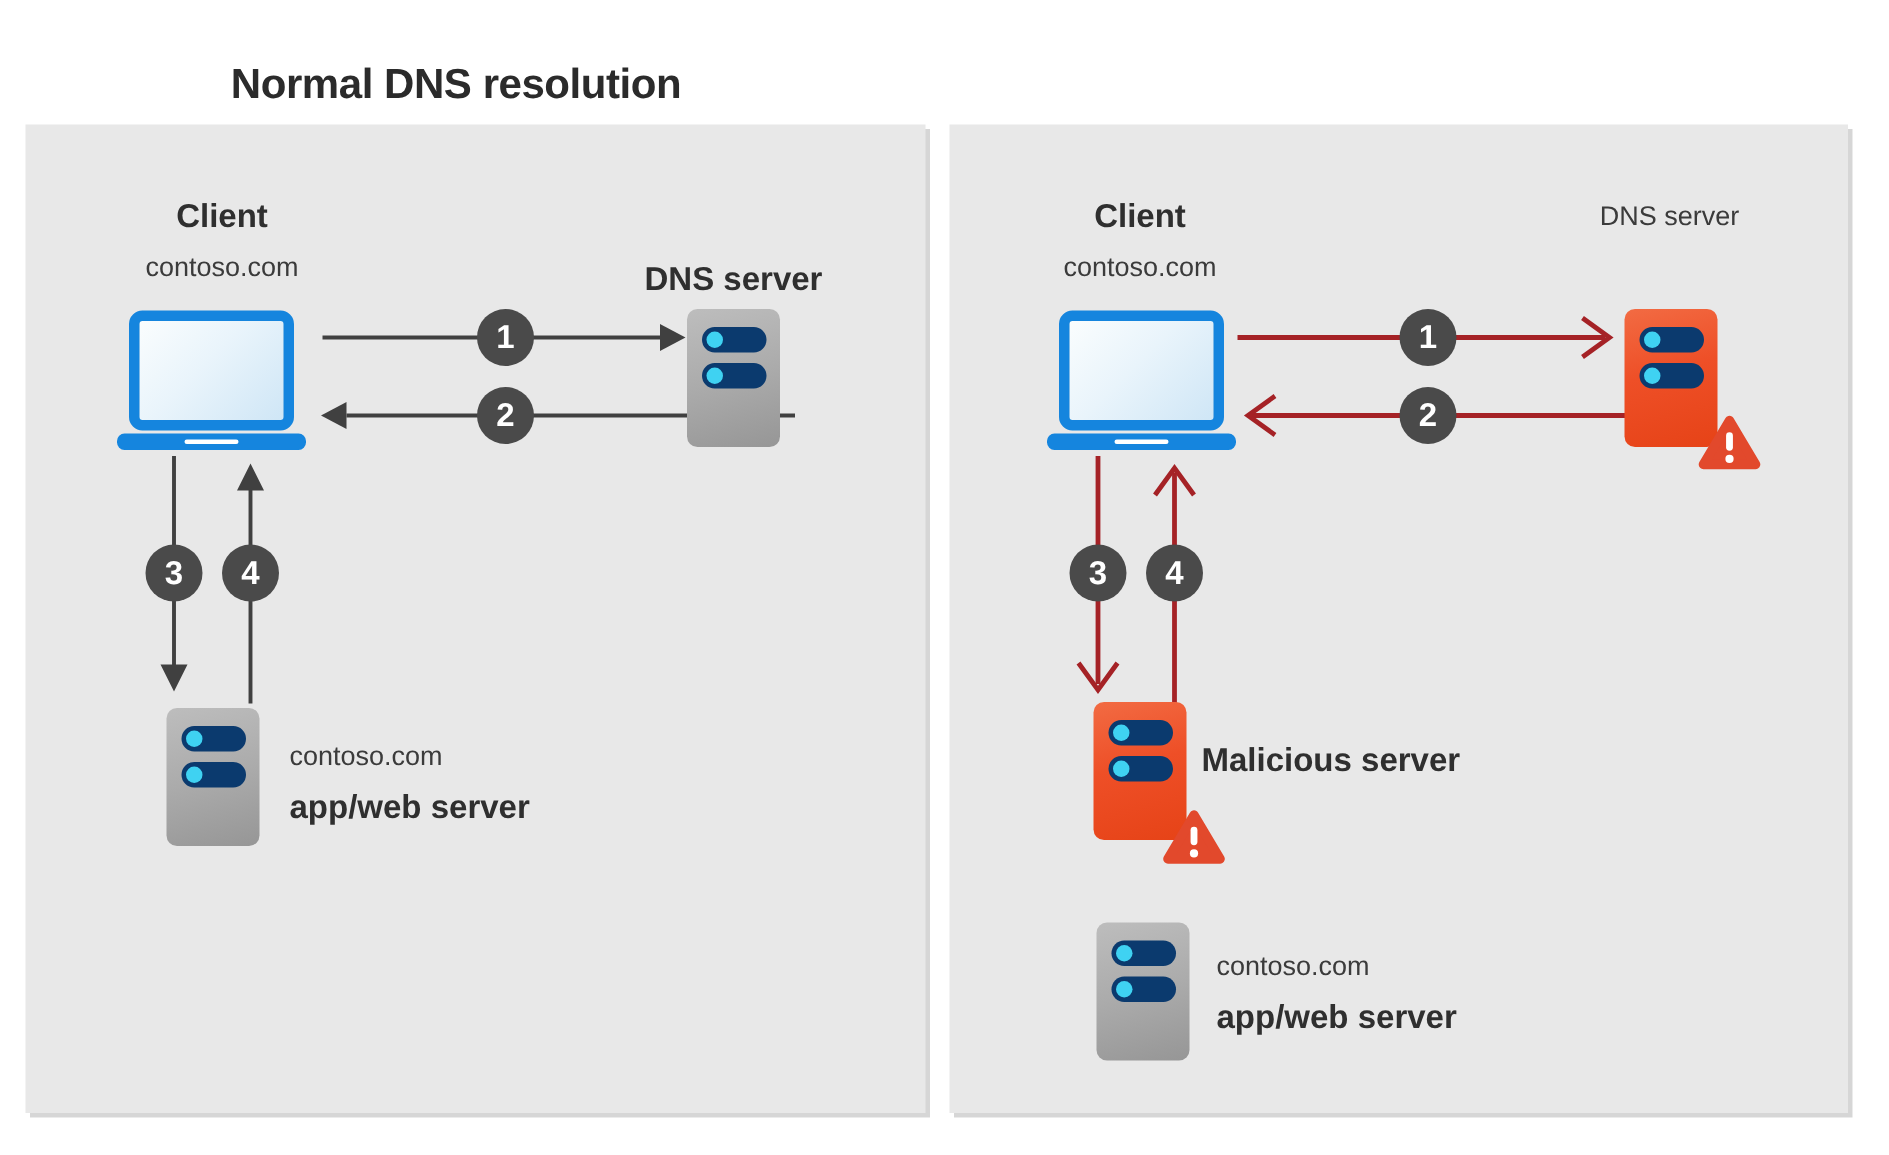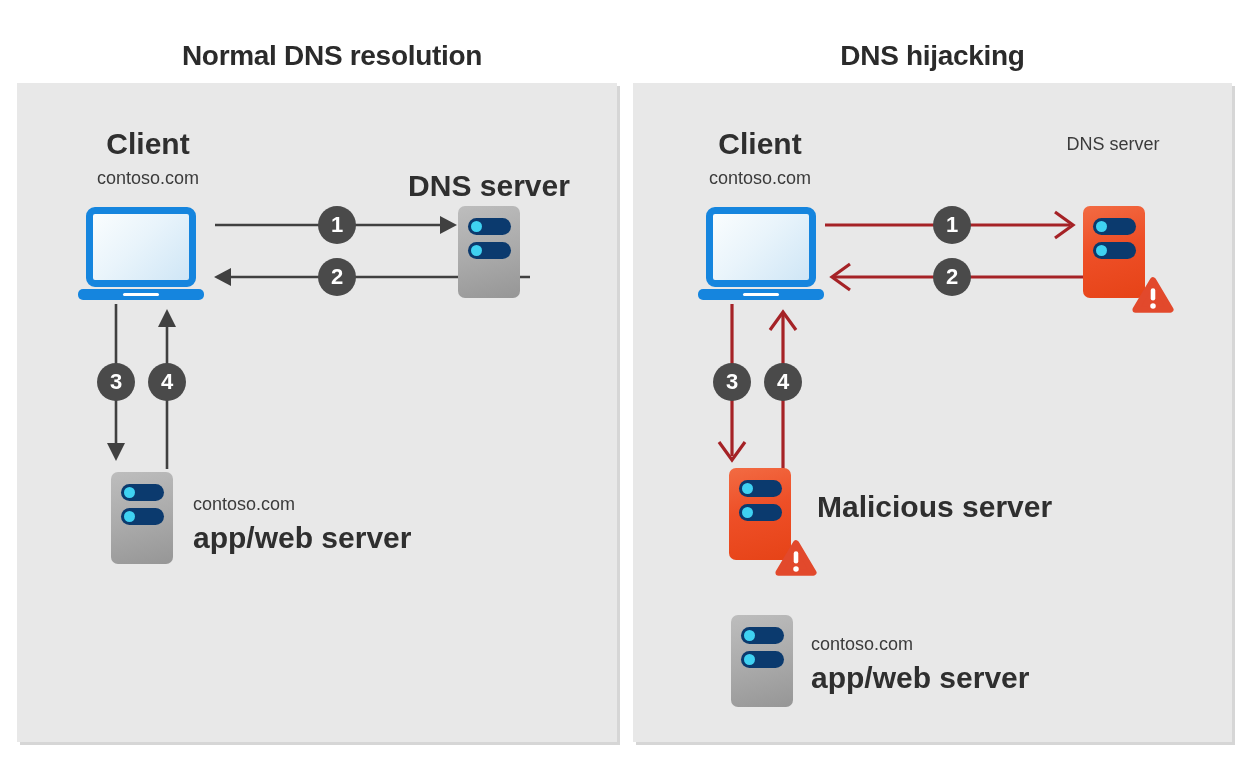--- a/index.html
+++ b/index.html
@@ -9,21 +9,21 @@
   }
   .panel-title{
     position:absolute;top:40px;text-align:center;
     font-size:28px;font-weight:bold;color:#2b2b2b;letter-spacing:-0.3px;
   }
   .panel{
     position:absolute;top:83px;height:659px;background:#e8e8e8;
     box-shadow:3px 3px 0 rgba(0,0,0,0.16);
   }
   .entity-label{position:absolute;width:200px;text-align:center;line-height:34px;}
-  .bold-line{font-size:30px;font-weight:bold;color:#2f2f2f;}
+  .bold-line{font-size:22px;font-weight:bold;color:#2f2f2f;}
   .reg-line{font-size:18px;font-weight:normal;color:#3b3b3b;}
   .left-label{position:absolute;text-align:left;line-height:34px;white-space:nowrap;}
 
   
   .laptop{position:absolute;width:126px;}
   .laptop .screen{
     margin:0 auto;width:110px;height:80px;box-sizing:border-box;
     border:7px solid #1585de;border-radius:9px;
     background:linear-gradient(135deg,#fafdfe 0%,#e9f4fb 45%,#cfe6f6 100%);
   }
@@ -55,22 +55,21 @@
     display:flex;align-items:center;justify-content:center;z-index:3;
   }
   svg.arrows{position:absolute;left:0;top:0;z-index:1;}
   .icon-layer{z-index:2;}
 </style>
 </head>
 <body>
 
 <div id="canvas">
 
-  <div class="panel-title" style="left:32px;width:600px;">Normal DNS resolution</div>
-  <div class="panel-title" style="left:633px;width:599px;">DNS hijacking</div>
+  <div class="panel-title" style="left:4px;width:600px;">Normal DNS resolution</div>
 
   <div class="panel" style="left:17px;width:600px;">
 
     <svg class="arrows" width="600" height="659" viewBox="0 0 600 659">
 
       <g>
         <line x1="198" y1="142" x2="424" y2="142" stroke="#404040" stroke-width="2.6"></line>
         <polygon points="440,142 423,133 423,151" fill="#404040"></polygon>
       </g>
 
@@ -202,21 +201,21 @@
       <div class="slot">
           <span class="dot"></span>
         </div>
     </div>
     <svg class="warn icon-layer" style="left:142px;top:455px;" width="42" height="40" viewBox="0 0 46 42">
       <path d="M23 5 L42 37 L4 37 Z" fill="#e2492c" stroke="#e2492c" stroke-width="7" stroke-linejoin="round"></path>
       <rect x="20.5" y="13.5" width="5" height="13.5" rx="2.5" fill="#ffffff"></rect>
       <circle cx="23" cy="33" r="3" fill="#ffffff"></circle>
     </svg>
 
-    <div class="left-label" style="left:184px;top:407px;">
+    <div class="left-label" style="left:168px;top:407px;">
       <div class="bold-line">Malicious server</div>
     </div>
 
     <div class="server gray icon-layer" style="left:98px;top:532px;">
       <div class="slot">
           <span class="dot"></span>
         </div>
       <div class="slot">
           <span class="dot"></span>
         </div>

